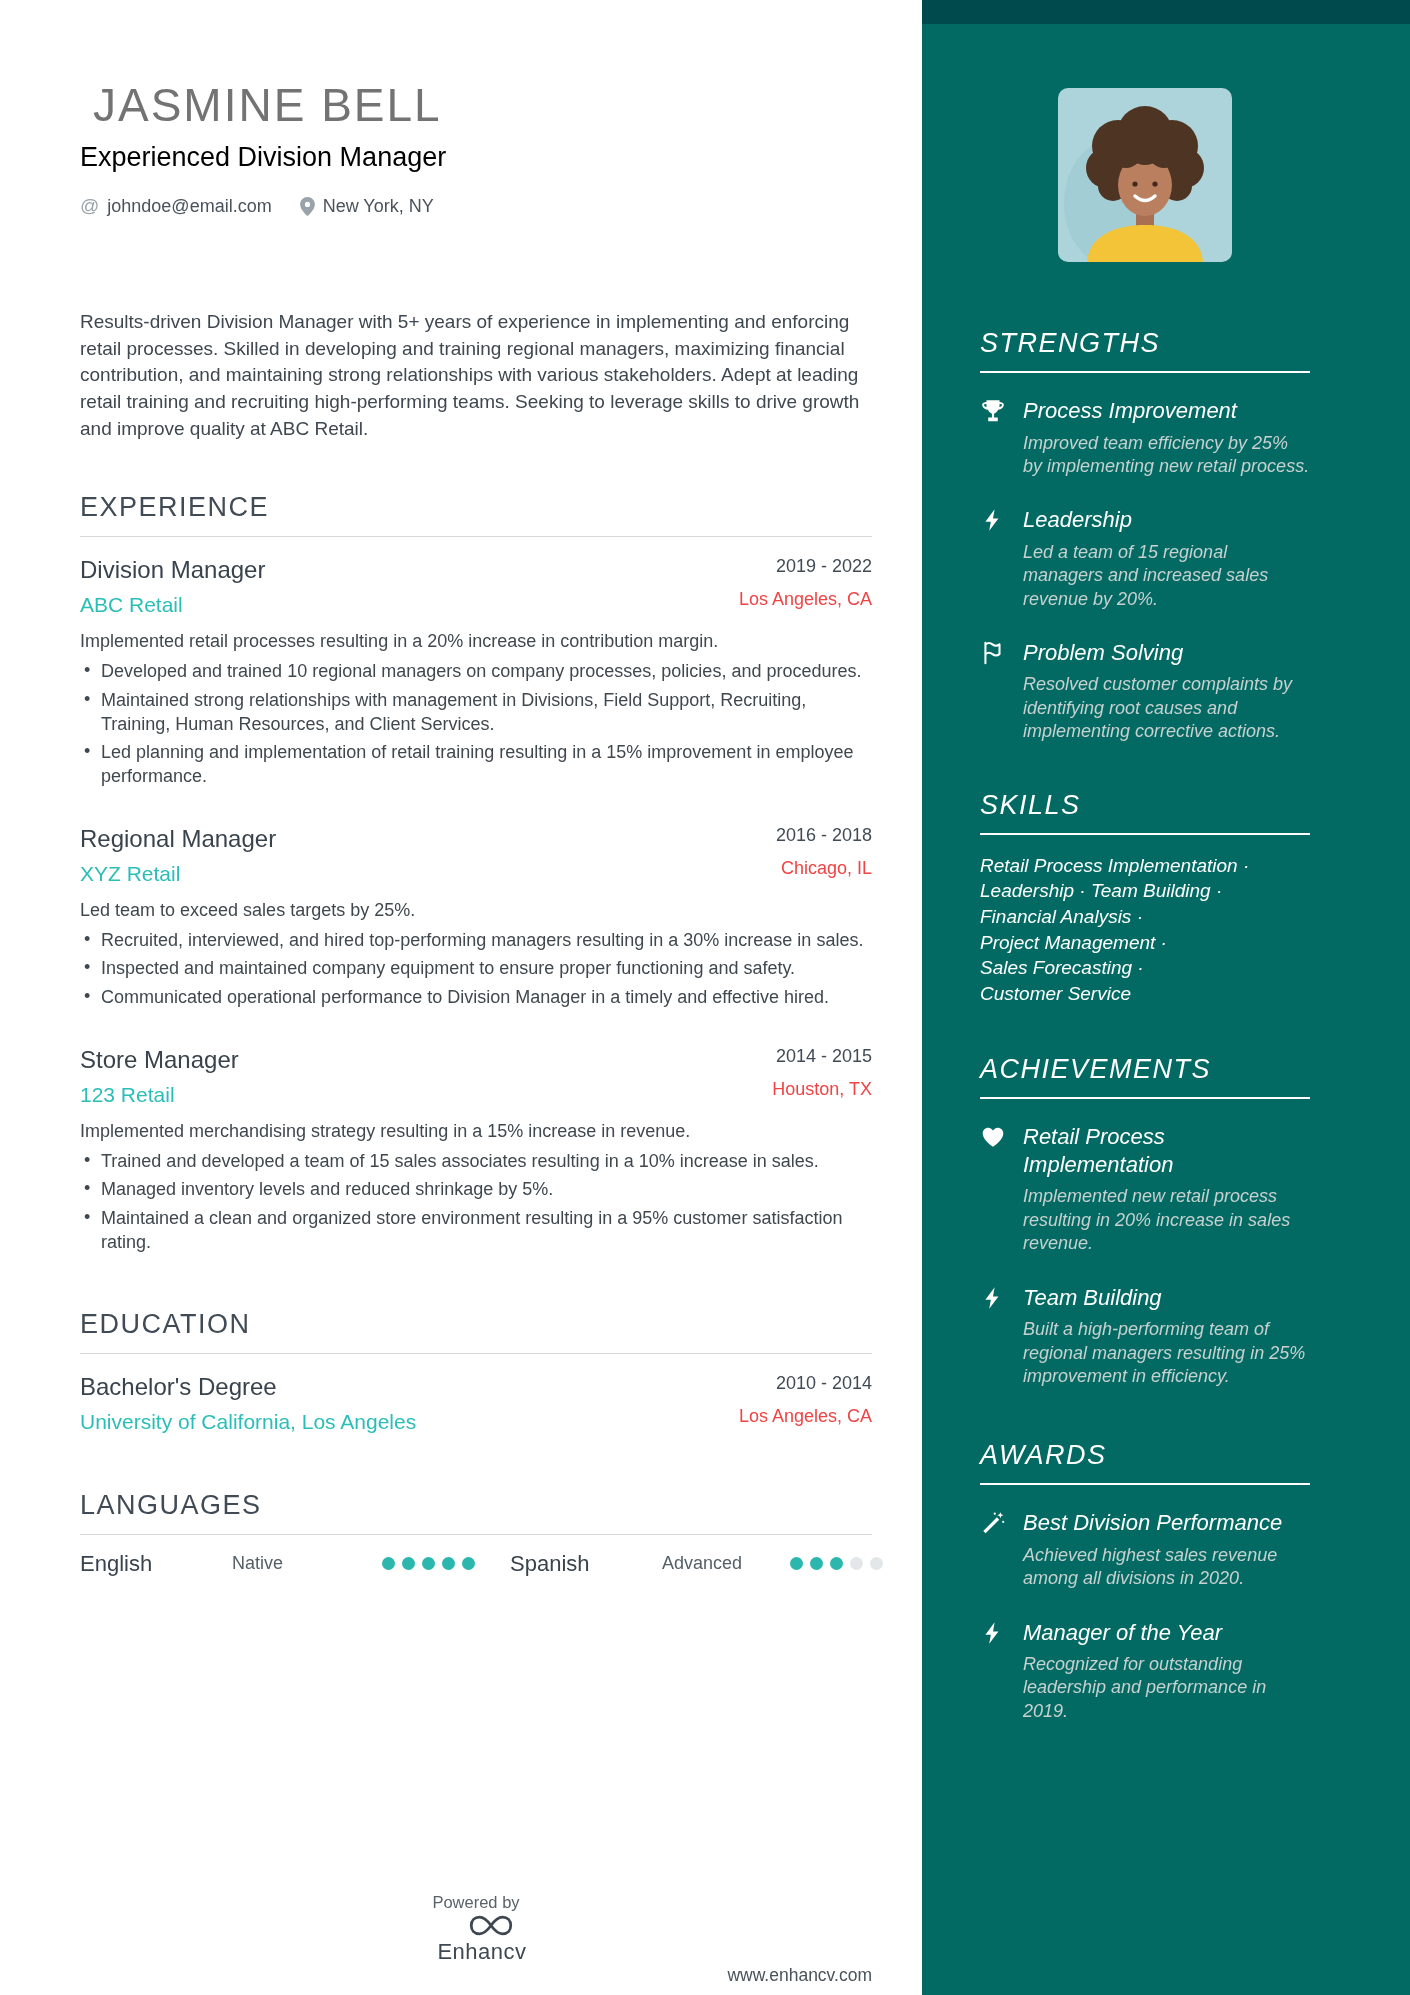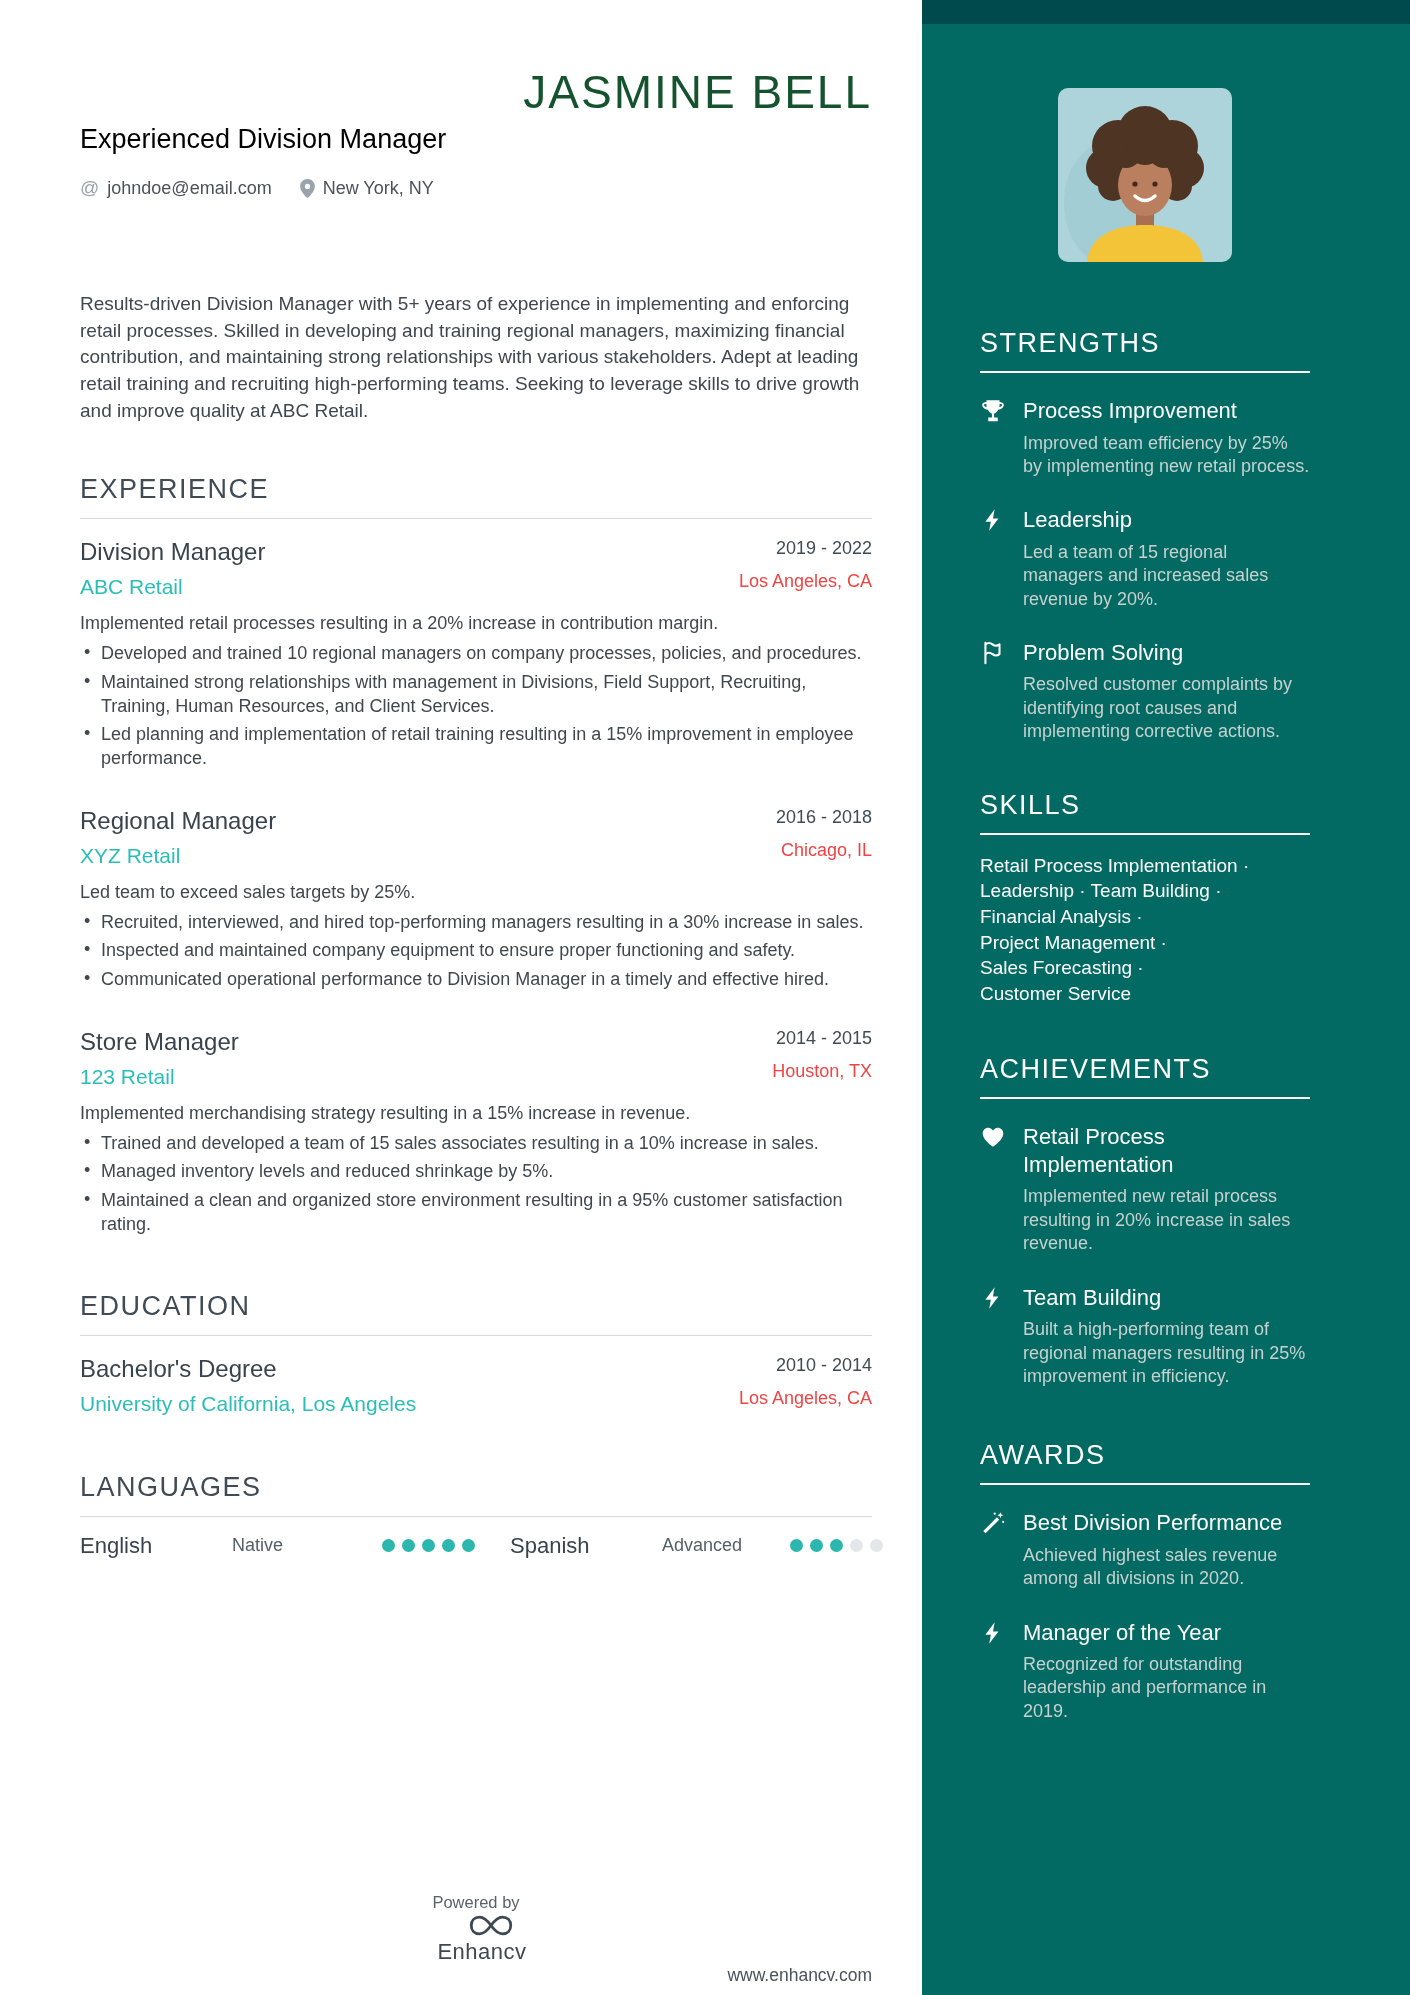--- a/index.html
+++ b/index.html
@@ -5,21 +5,21 @@
   * { box-sizing: border-box; }
   html,body { margin:0; padding:0; background:#e8e8e8; }
   .page {
     width:1410px; height:1995px; position:relative; display:flex;
     background:#ffffff; overflow:hidden;
     font-family:"Liberation Sans","DejaVu Sans",sans-serif;
     color:#3F4750;
   }
   
   .main { width:922px; flex:none; padding:68px 50px 0 80px; }
-  .name { margin:0; font-size:46px; font-weight:400; letter-spacing:2px; color:#14532d; line-height:1.05;text-align:right; }
+  .name { margin:13px; font-size:46px; font-weight:400; letter-spacing:2px; color:#737373; line-height:1.05; }
   .job-headline { margin-top:8px; font-size:27px; color:#000000; }
   .contact { margin-top:22px; display:flex; align-items:center; font-size:18px; color:#4A525B; }
   .at-glyph { font-size:19px; color:#99A3AB; margin-right:8px; }
   .pin { margin:0 8px 0 28px; display:inline-flex; }
   .sec { margin-top:0; }
   .sec-summary { margin-top:92px; }
   .sec-exp { margin-top:50px; }
   .sec-edu { margin-top:54px; }
   .sec-lang { margin-top:56px; }
   .main-h { margin:0; font-size:27px; font-weight:400; letter-spacing:1.5px; color:#414B55;
@@ -46,21 +46,21 @@
   .langitem + .langitem .langlevel { width:128px; }
   .dots { display:flex; gap:7px; }
   .dot { width:13px; height:13px; border-radius:50%; background:#E3E7E9; }
   .dot.on { background:#2BB7AE; }
   .footer { position:absolute; left:80px; top:1893px; width:792px; display:flex; align-items:center;flex-direction:column; }
   .pby { font-size:16.5px; color:#59626A; }
   .logo { margin-left:30px; display:inline-flex; }
   .brand { margin-left:12px; font-size:22px; color:#3E4852; letter-spacing:0.5px; }
   .url { margin-left:auto; font-size:17.5px; color:#4A525B; }
   
-  .side { width:488px; flex:none; background:#036A63; }
+  .side { width:488px; flex:none; background:#036A63;font-style:italic; }
   .side-strip { height:24px; background:#004A4D; }
   .side-inner { padding:0 100px 40px 58px; }
   .photo { width:174px; height:174px; margin:64px auto 0; border-radius:10px; overflow:hidden; }
   .side-h { margin:0; font-size:27px; font-weight:400; letter-spacing:1.5px; color:#ffffff;
             padding-bottom:12px; border-bottom:2px solid #ffffff; }
   .sec-strengths { margin-top:66px; }
   .sec-skills { margin-top:46px; }
   .sec-achv { margin-top:48px; }
   .sec-awards { margin-top:52px; }
   .sitem { display:flex; margin-top:24px; gap:16px; }

